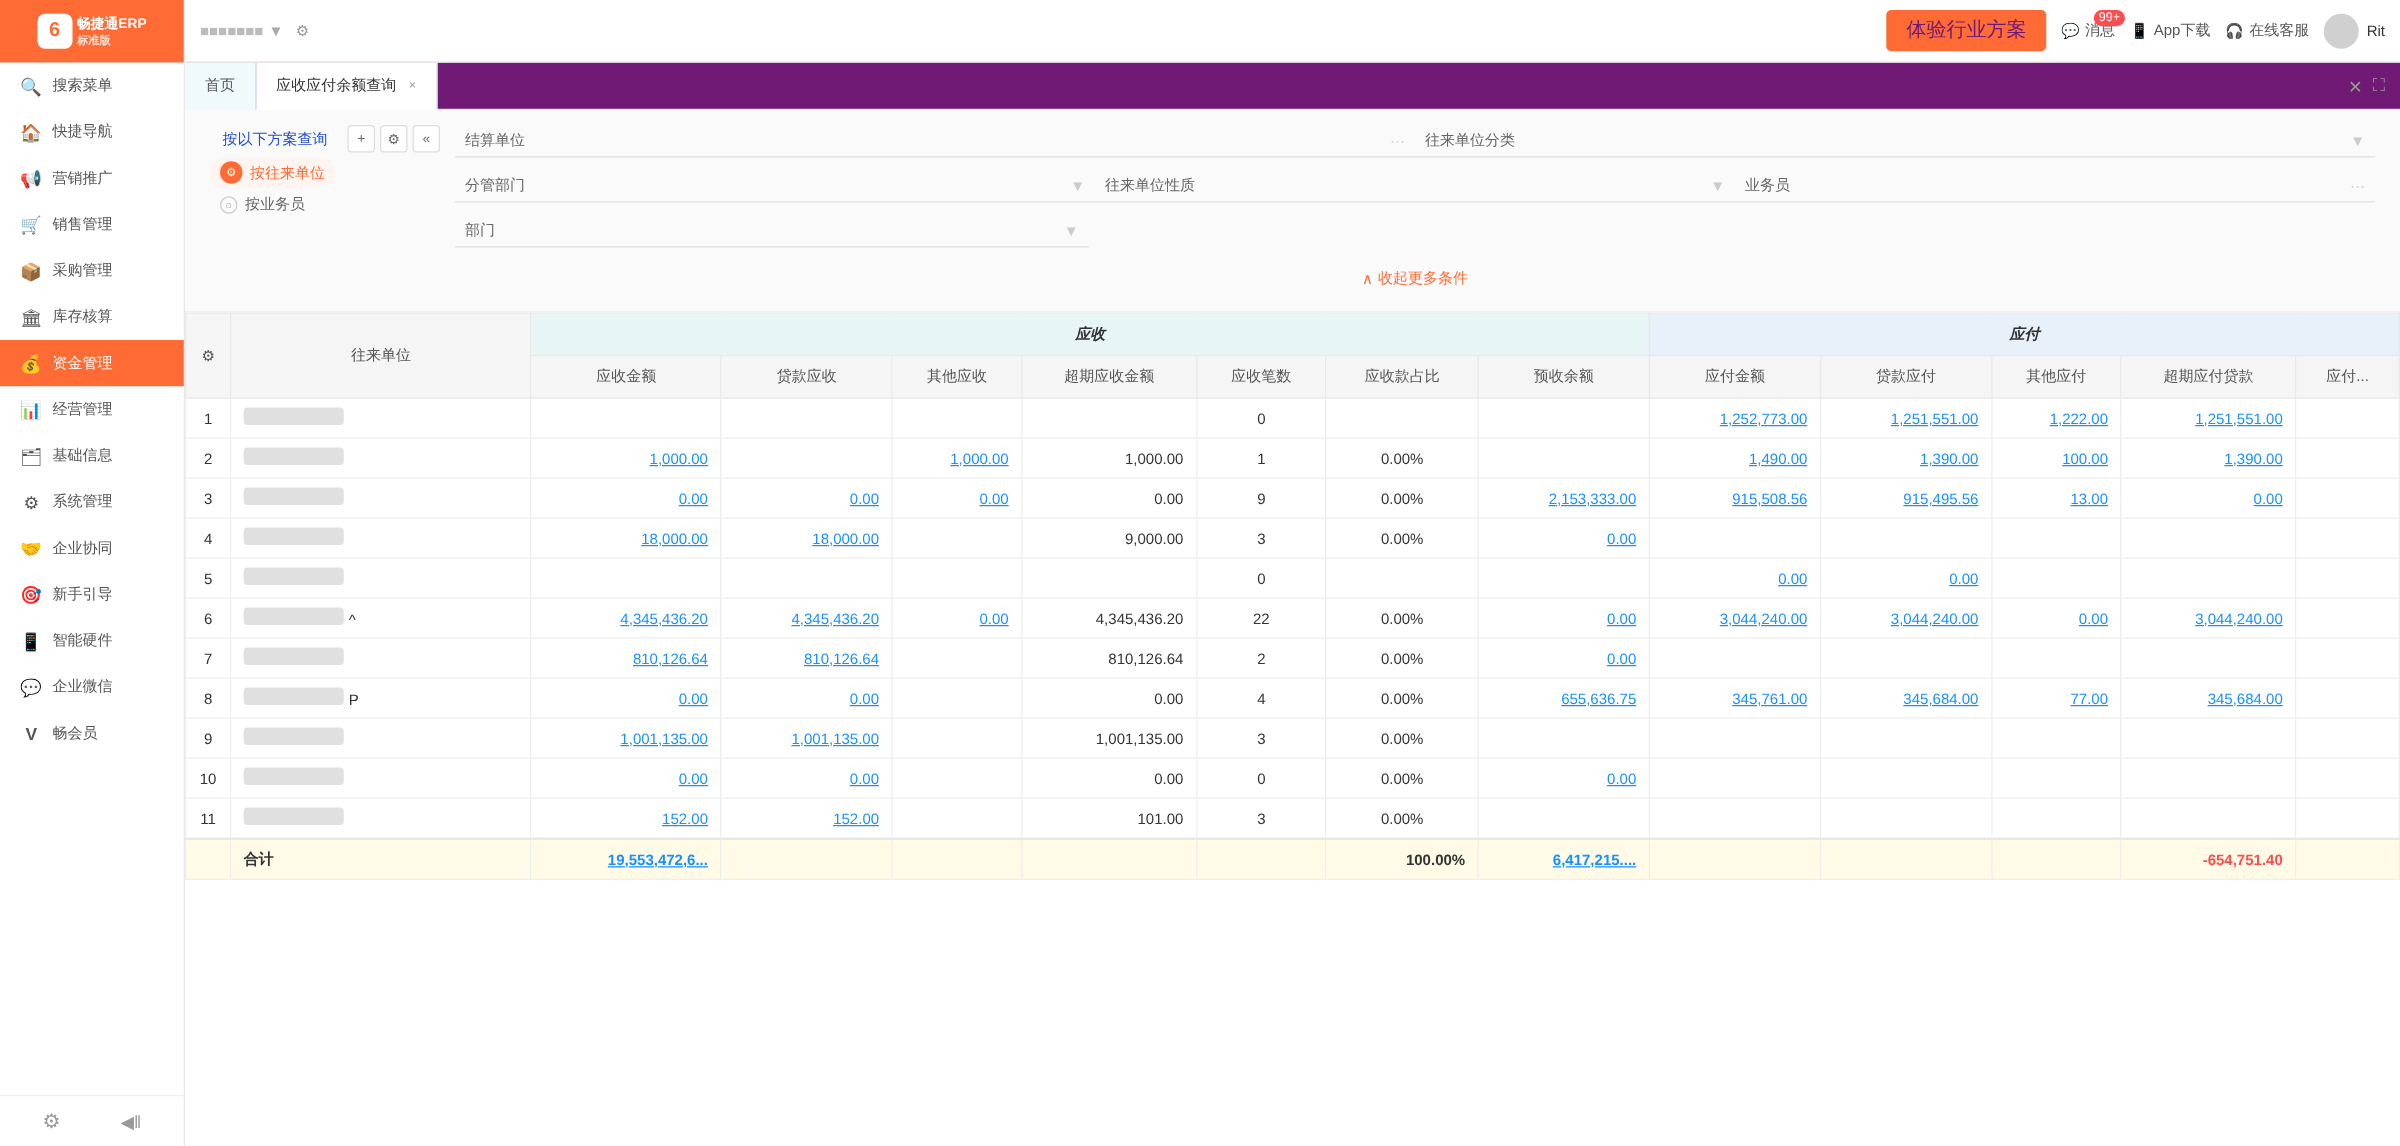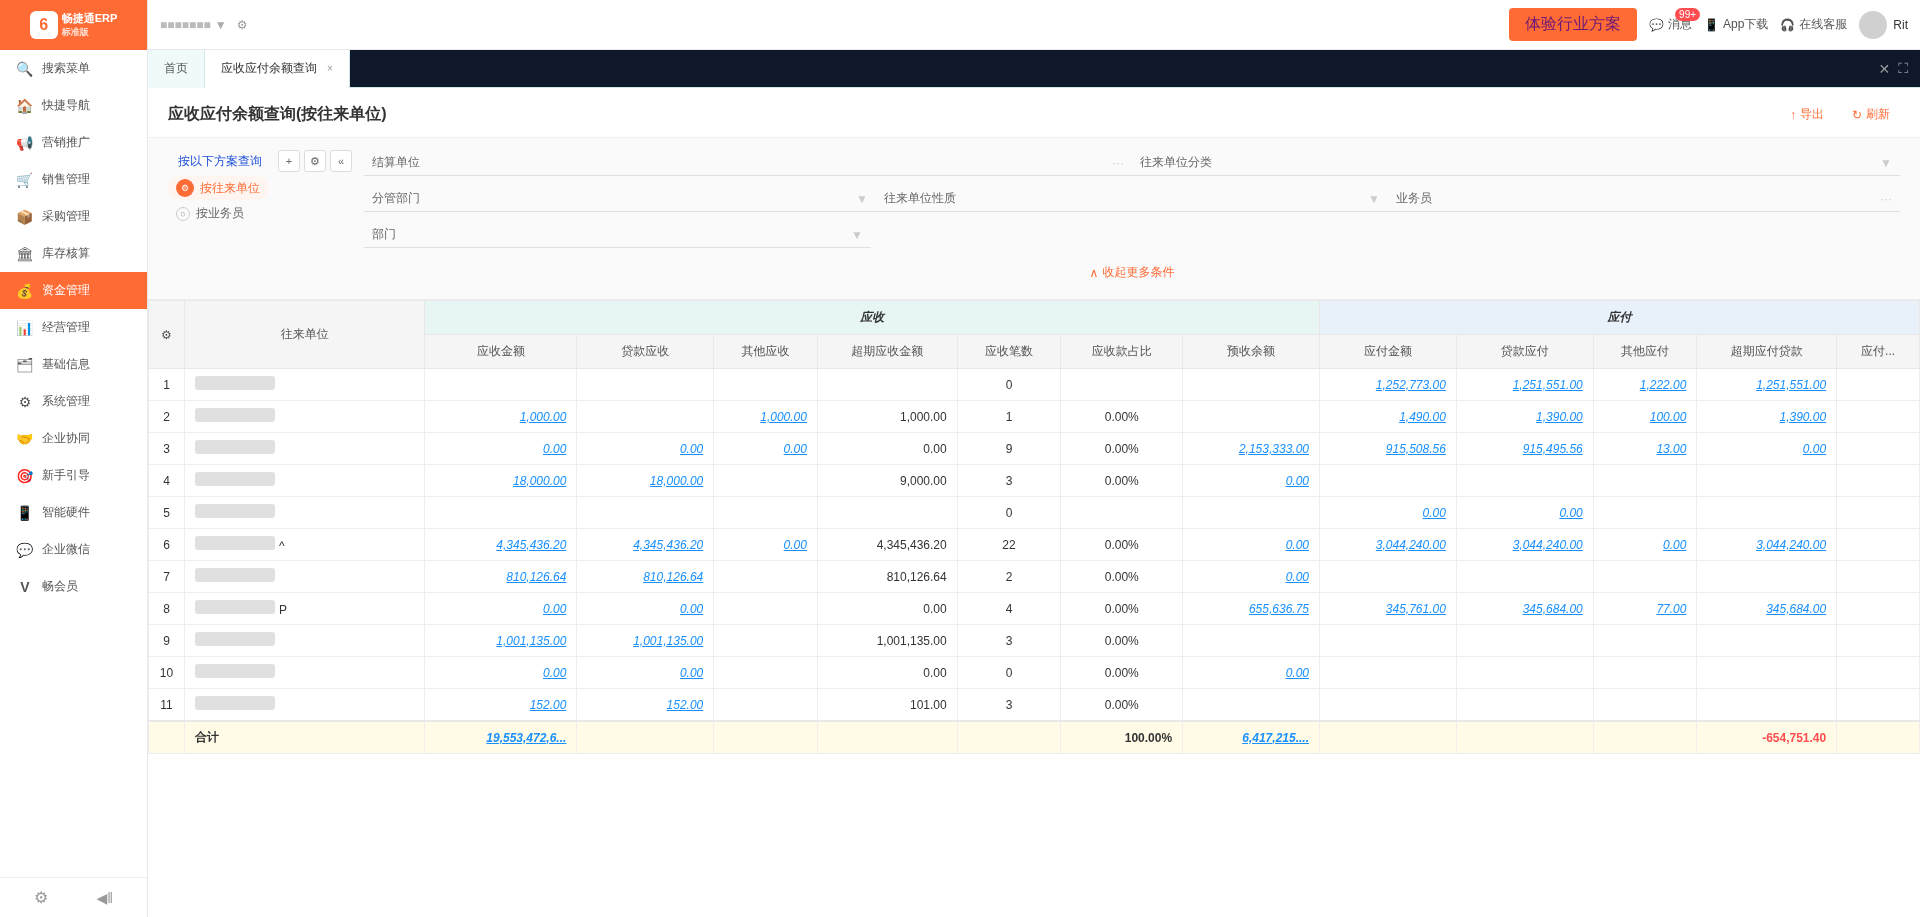--- a/index.html
+++ b/index.html
@@ -37,21 +37,21 @@
       background: #ff6b35; color: #701a75; border: none; padding: 6px 16px; border-radius: 4px; cursor: pointer; font-size: 16px;
     }
     .badge-btn { position: relative; display: flex; align-items: center; gap: 4px; cursor: pointer; color: #555; font-size: 12px; }
     .badge { position: absolute; top: -8px; right: -8px; background: #ff4d4f; color: #fff; border-radius: 8px; font-size: 10px; padding: 1px 4px; min-width: 16px; text-align: center; margin-left: 47px; }
     .header-user { display: flex; align-items: center; gap: 6px; cursor: pointer; }
     .avatar { width: 28px; height: 28px; background: #e0e0e0; border-radius: 50%; }
 
     
     .tabbar {
       position: fixed; left: 148px; top: 50px; right: 0; height: 38px;
-      background: #0f172a; display: flex; align-items: center; border-bottom: 1px solid #d0e8e8; z-index: 99;
+      background: #701a75; display: flex; align-items: center; border-bottom: 1px solid #d0e8e8; z-index: 99;
     }
     .tab {
       height: 38px; display: flex; align-items: center; padding: 0 16px; cursor: pointer;
       font-size: 12px; color: #555; gap: 6px; border-right: 1px solid #d0e8e8;
     }
     .tab.home { background: #f0fafa; color: #555; }
     .tab.active { background: #fff; color: #333; font-weight: 500; }
     .tab .close { color: #999; font-size: 10px; margin-left: 4px; }
     .tab-actions { margin-left: auto; display: flex; align-items: center; gap: 8px; padding-right: 12px; }
     .tab-actions .icon-btn { color: #999; cursor: pointer; font-size: 14px; }
@@ -111,21 +111,21 @@
     .data-table th {
       background: #f5f5f5; padding: 8px 10px; border: 1px solid #e8e8e8;
       text-align: center; font-weight: 500; color: #555; white-space: nowrap;
     }
     .data-table td {
       padding: 7px 10px; border: 1px solid #eee; text-align: right; color: #333;
       white-space: nowrap;
     }
     .data-table td.text-left { text-align: left; }
     .data-table td.text-center { text-align: center; }
-    .data-table .link { color: #1890ff; text-decoration: underline; cursor: pointer; font-style: italic; }
+    .data-table .link { color: #1890ff; text-decoration: underline; cursor: pointer; }
     .data-table .negative { color: #ff4d4f; }
     .col-header-group { background: #e8f5f5 !important; color: #333 !important; font-weight: 600 !important; font-style: italic; }
     .table-footer td { background: #fffbe6; font-weight: bold; border-top: 2px solid #e8e8e8; }
     .row-num { color: #999; text-align: center; }
   </style>
 </head>
 <body>
 
 <div class="sidebar">
   <div class="sidebar-logo">
@@ -241,33 +241,20 @@
   </div>
   <div class="tab-actions">
     <span class="icon-btn">✕</span>
     <span class="icon-btn">⛶</span>
   </div>
 </div>
 
 <div class="main-content">
   <div class="page-container">
 
-    <div class="page-header">
-      <h2 class="page-title">应收应付余额查询(按往来单位)</h2>
-      <div class="page-header-actions">
-        <button class="btn-export">
-          <span>↑</span>
-          <span>导出</span>
-        </button>
-        <button class="btn-refresh">
-          <span>↻</span>
-          <span>刷新</span>
-        </button>
-      </div>
-    </div>
 
     <div class="filter-section">
       <div class="filter-left">
         <div class="filter-by-label">
           <span style="font-size:12px;color:#1d4ed8;margin-left:10px;">按以下方案查询</span>
           <div class="filter-actions">
             <button class="fa-btn">+</button>
             <button class="fa-btn">⚙</button>
             <button class="fa-btn">«</button>
           </div>

